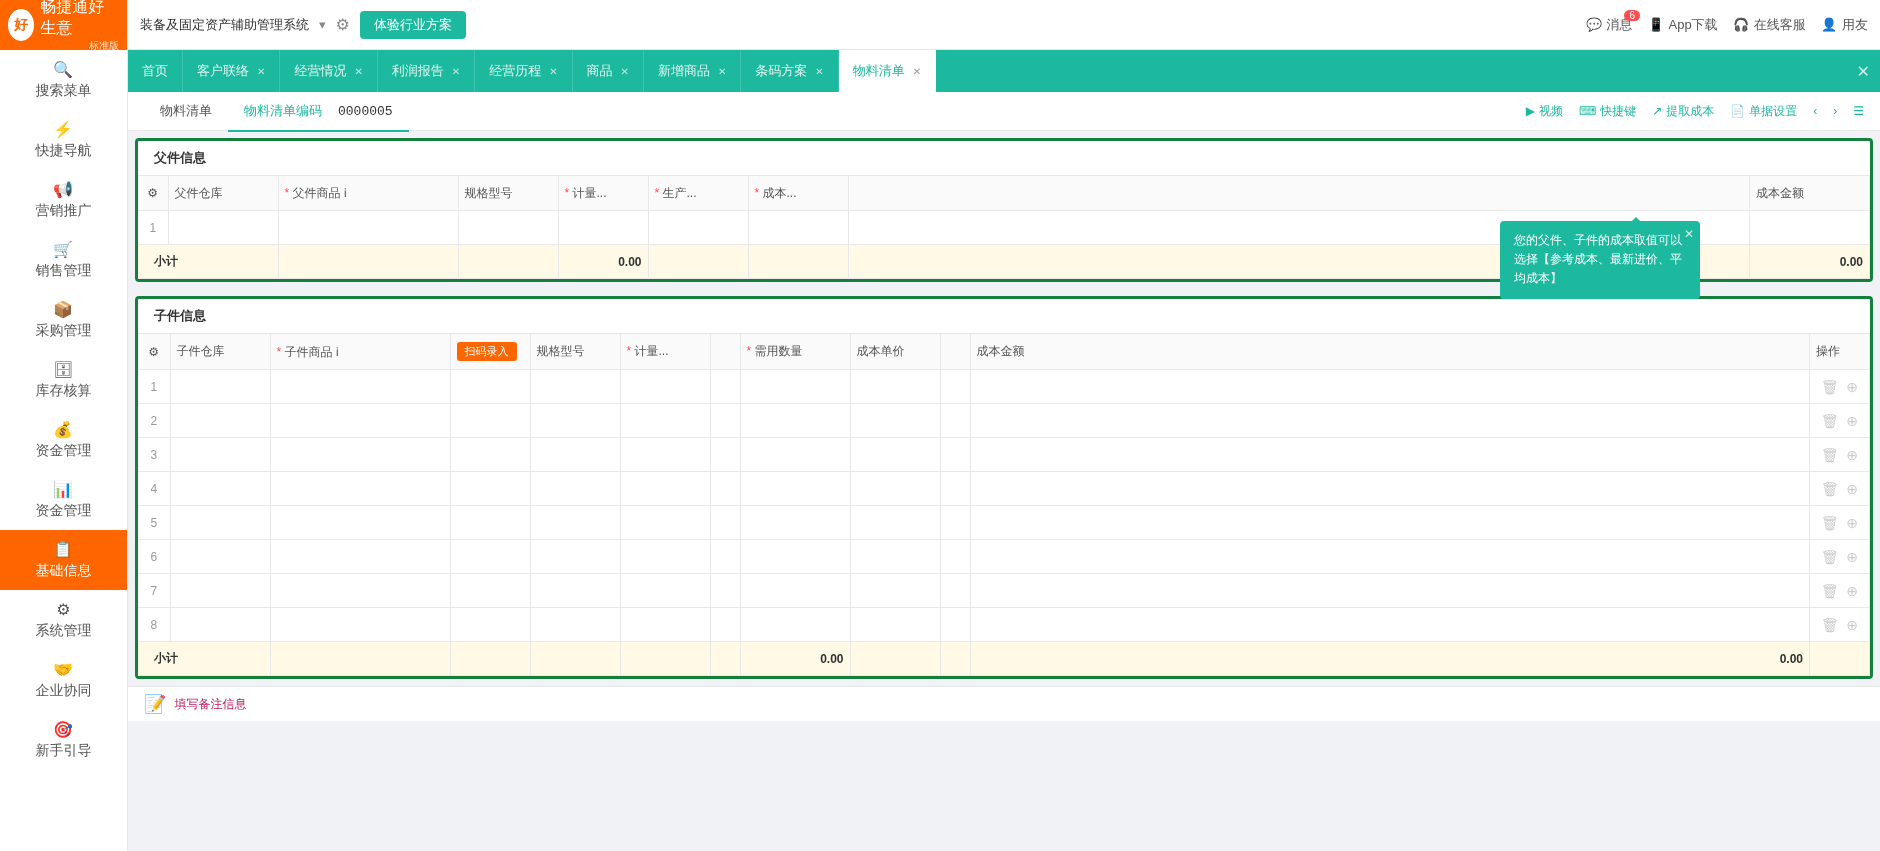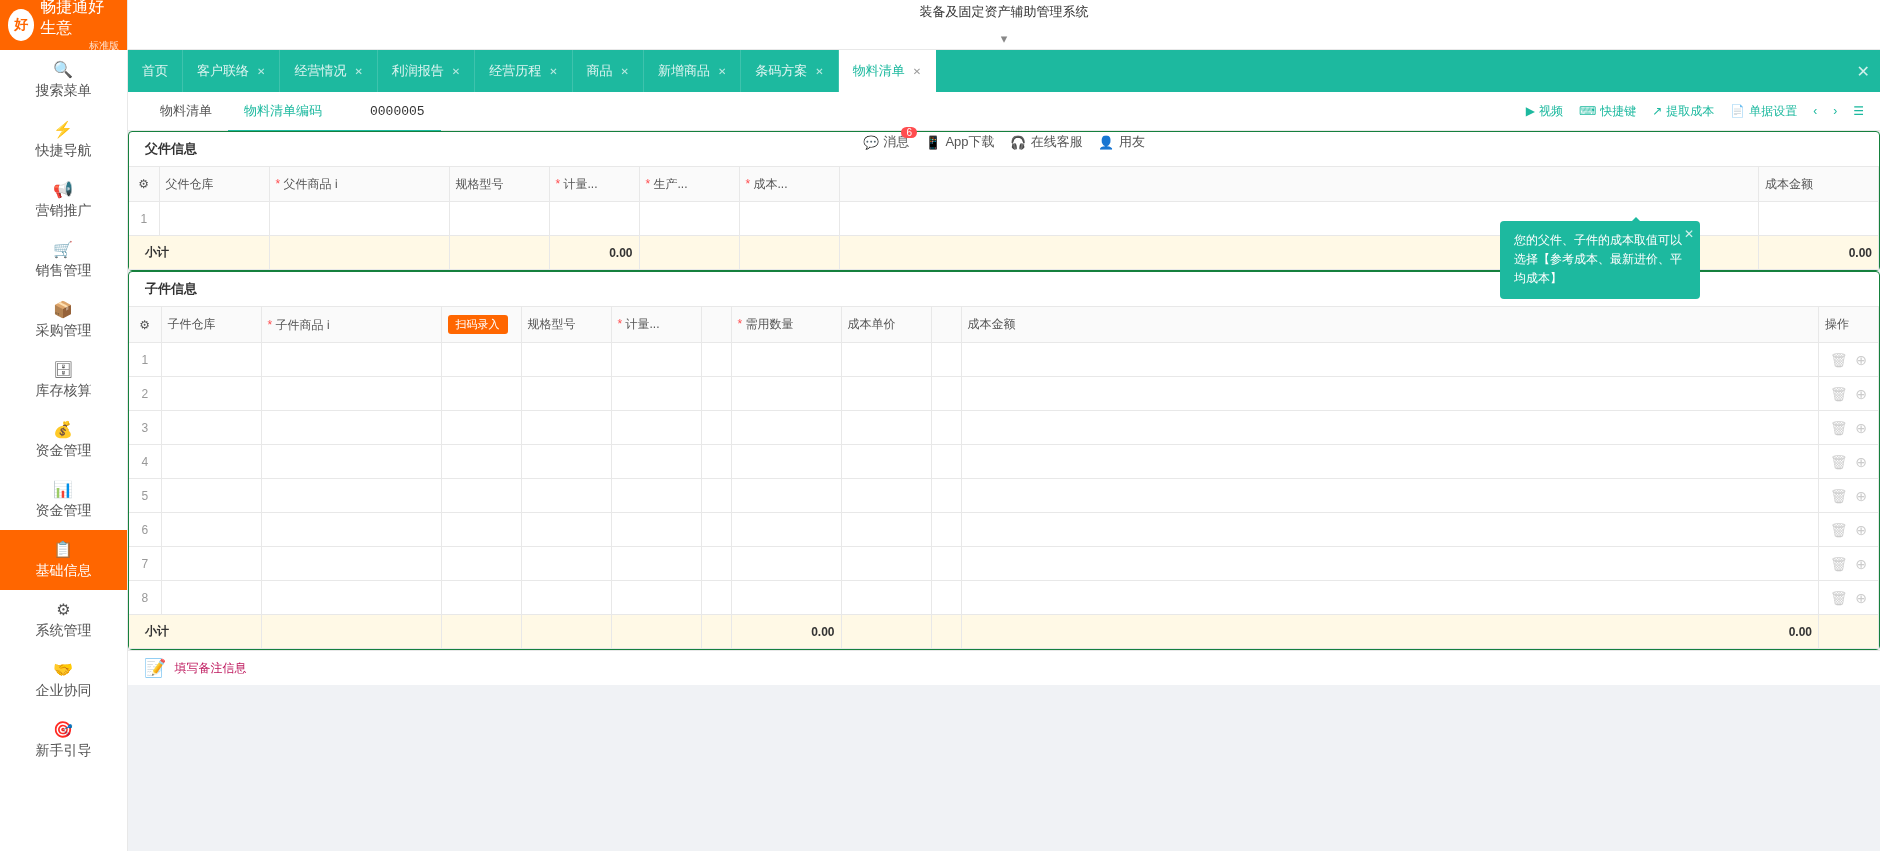--- a/index.html
+++ b/index.html
@@ -13,47 +13,47 @@
     .sidebar-logo-sub { font-size: 10px; color: rgba(255,255,255,0.8); text-align: right; }
     .sidebar-item { display: flex; flex-direction: column; align-items: center; padding: 10px 4px; cursor: pointer; color: #555; font-size: 12px; gap: 3px; border-bottom: none; }
     .sidebar-item.active { background: #ff6600; color: #fff; }
     .sidebar-item .icon { font-size: 16px; }
     .sidebar-item-label { font-size: 14px; text-align: right; }
 
     
     .main { flex: 1; display: flex; flex-direction: column; overflow: hidden; }
 
     
-    .topbar { background: #fff; border-bottom: 1px solid #e8e8e8; display: flex; align-items: center; padding: 3px 12px; height: 50px; gap: 10px; flex-direction: column; }
+    .topbar { background: #fff; border-bottom: 1px solid #e8e8e8; display: flex; align-items: center; padding: 18px 12px; height: 50px; gap: 10px; }
     .topbar-btn { background: #1db99f; color: #fff; border: none; border-radius: 4px; padding: 5px 14px; cursor: pointer; font-size: 13px; }
     .topbar-actions { display: flex; align-items: center; gap: 16px; }
     .topbar-action { display: flex; align-items: center; gap: 4px; color: #555; cursor: pointer; font-size: 13px; position: relative; }
     .badge { background: #ff4d4f; color: #fff; border-radius: 10px; font-size: 10px; padding: 0 5px; position: absolute; top: -6px; right: -8px; min-width: 16px; text-align: center; }
     .topbar-gear { color: #888; cursor: pointer; font-size: 16px; }
 
     
     .nav-tabs { background: #1db99f; display: flex; align-items: center; height: 42px; overflow-x: auto; flex-shrink: 0; }
     .nav-tab { padding: 0 14px; height: 42px; display: flex; align-items: center; color: rgba(255,255,255,0.85); cursor: pointer; font-size: 13px; white-space: nowrap; gap: 4px; border-right: 1px solid rgba(255,255,255,0.15); }
     .nav-tab.active { background: #fff; color: #1db99f; }
     .nav-tab .close-x { font-size: 10px; color: rgba(255,255,255,0.7); margin-left: 4px; }
     .nav-tab.active .close-x { color: #999; }
     .nav-end { margin-left: auto; color: rgba(255,255,255,0.8); font-size: 16px; padding: 0 10px; cursor: pointer; }
 
     
     .content { flex: 1; background: #f0f2f5; overflow-y: auto; display: flex; flex-direction: column; }
     .sub-tab { padding: 0 16px; height: 40px; display: flex; align-items: center; cursor: pointer; color: #555; font-size: 13px; border-bottom: 2px solid transparent; margin-bottom: -2px; }
-    .sub-tab.active { color: #1db99f; border-bottom-color: #1db99f; gap: 32px; }
+    .sub-tab.active { color: #1db99f; border-bottom-color: #1db99f; }
     .sub-tab-code { margin-left: 16px; font-size: 13px; color: #333; font-family: Liberation Mono, monospace; }
 
     
     .toolbar { background: #fff; padding: 6px 16px; display: flex; align-items: center; justify-content: flex-end; gap: 16px; border-bottom: 1px solid #e8e8e8; }
     .toolbar-item { display: flex; align-items: center; gap: 4px; color: #1db99f; cursor: pointer; font-size: 12px; }
 
     
-    .section { margin: 0; background: #fff; border: 1px solid #15803d; border-radius: 4px; }
+    .section { margin: 7px; background: #fff; border: 3px solid #15803d; border-radius: 4px; }
     .section-title { padding: 8px 16px; font-size: 13px; font-weight: bold; color: #333; border-bottom: 1px solid #e8e8e8; }
 
     
     .data-table { width: 100%; border-collapse: collapse; font-size: 12px; }
     .data-table th { background: #fafafa; padding: 8px 6px; text-align: left; border-right: 1px solid #e8e8e8; border-bottom: 1px solid #e8e8e8; color: #555; font-weight: normal; white-space: nowrap; }
     .data-table td { padding: 6px; border-right: 1px solid #e8e8e8; border-bottom: 1px solid #e8e8e8; height: 34px; }
     .data-table .subtotal td { background: #fff9e6; font-weight: bold; color: #333; }
     .data-table .row-num { color: #999; text-align: center; width: 30px; }
     .data-table .settings-col { width: 30px; text-align: center; }
     .data-table .num-right { text-align: right; }

